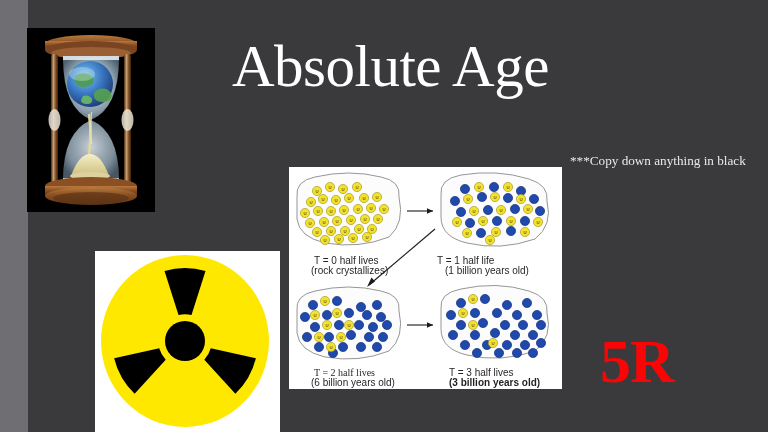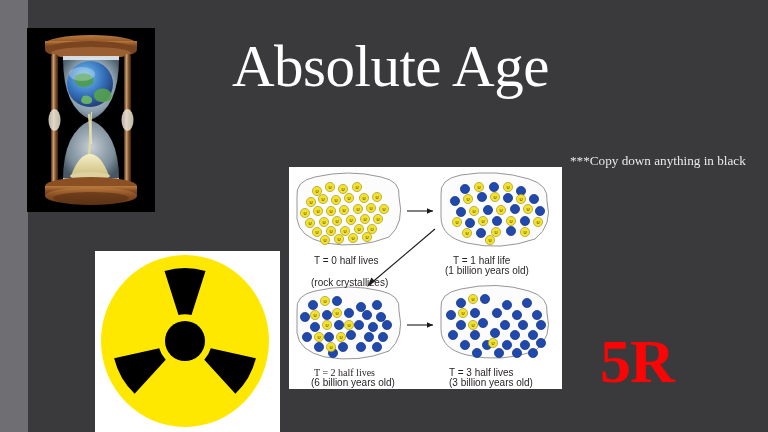--- a/index.html
+++ b/index.html
@@ -429,26 +429,26 @@
           <text x="184" y="133.6">U</text>
             <text x="174" y="147.6">U</text>
           <text x="184" y="159.6">U</text>
             <text x="204" y="177.6">U</text>
         </g>
       </g>
     </svg>
 
     
     <div class="hl-label" style="left:25px; top:87px;">T = 0 half lives</div>
-    <div class="hl-label" style="left:22px; top:97px;margin-top:12px;">(rock crystallizes)</div>
-    <div class="hl-label" style="left:164px; top:87px;">T = 1 half life</div>
+    <div class="hl-label" style="left:22px; top:97px;">(rock crystallizes)</div>
+    <div class="hl-label" style="left:148px; top:87px;">T = 1 half life</div>
     <div class="hl-label" style="left:156px; top:97px;">(1 billion years old)</div>
     <div class="hl-label" style="left:25px; top:199px;font-family:Liberation Serif, serif;">T = 2 half lives</div>
     <div class="hl-label" style="left:22px; top:209px;">(6 billion years old)</div>
     <div class="hl-label" style="left:160px; top:199px;">T = 3 half lives</div>
-    <div class="hl-label" style="left:160px; top:209px;">(3 billion years old)</div>
+    <div class="hl-label" style="left:160px; top:209px;font-weight:bold;">(3 billion years old)</div>
   </div>
 
   <div id="title">Absolute Age</div>
   <div id="note">***Copy down anything in black</div>
   <div id="fiver">5R</div>
 
 </div>
 
 </body></html>

